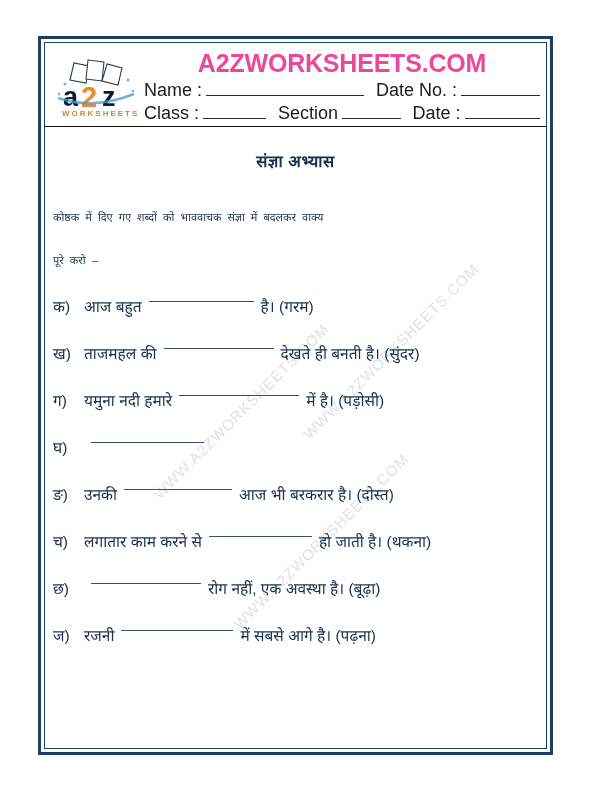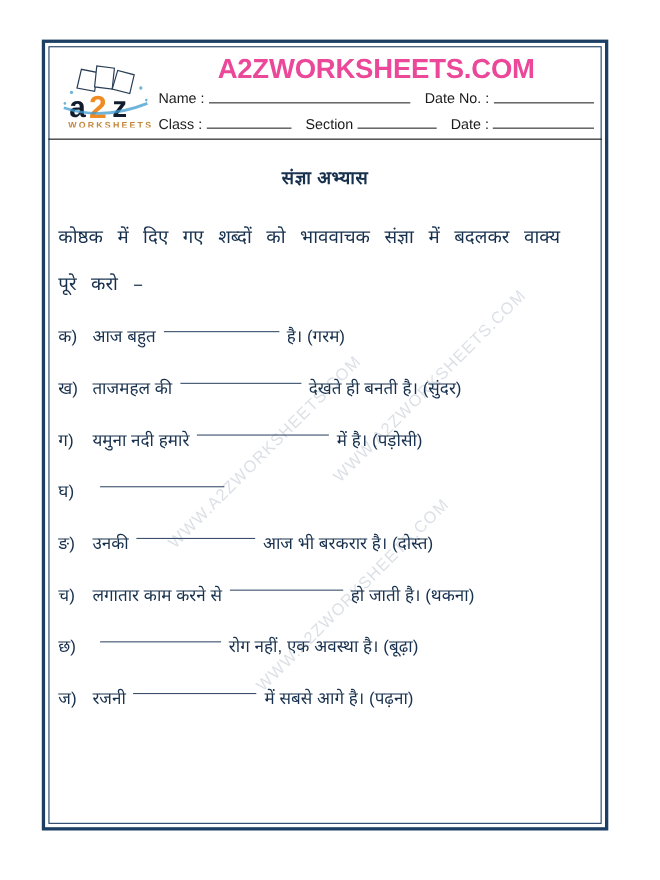--- a/index.html
+++ b/index.html
@@ -103,21 +103,21 @@
     color: #1b1b1b;
     font-size: 13.5px;
   }
   .field-row {
     display: flex;
     align-items: baseline;
     height: 23px;
   }
   .fld-label {
     white-space: nowrap;
-    font-size: 13px;
+    font-size: 18px;
   }
   .fld-line {
     border-bottom: 1.3px solid #2b2b2b;
     height: 13px;
     margin: 0 4px;
   }
   .ln-name   { width: 192px; }
   .ln-roll   { width: 96px; }
   .ln-class  { width: 84px; }
   .ln-sect   { width: 78px; }
@@ -133,25 +133,24 @@
   .ws-title {
     text-align: center;
     font-size: 16.5px;
     font-weight: bold;
     color: #17304d;
     margin-top: 22px;
     letter-spacing: .5px;
   }
   .instruction {
     margin-top: 24px;
-    font-size: 17px;
+    font-size: 11px;
     line-height: 43px;
     color: #17304d;
     word-spacing: 3px;
-    font-family: Liberation Mono, monospace;
   }
 
   .q-list {
     margin-top: 10px;
   }
   .q-row {
     display: flex;
     align-items: flex-start;
     font-size: 15.5px;
     color: #17304d;

